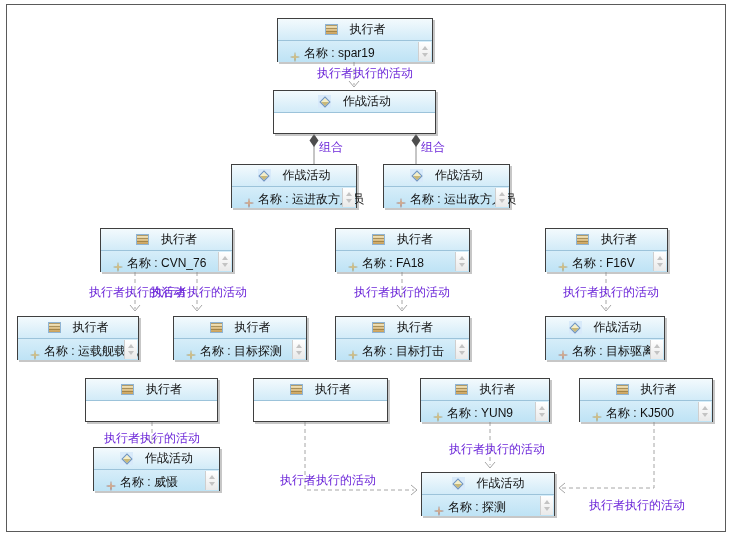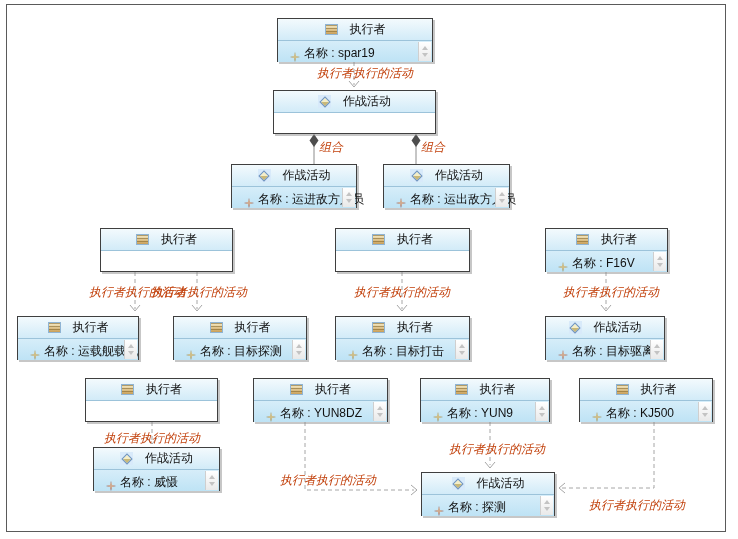--- a/index.html
+++ b/index.html
@@ -61,21 +61,21 @@
     position:absolute;right:1px;top:1px;bottom:1px;width:12px;
     background:linear-gradient(#ffffff,#e9e9e9);
     border-left:1px solid #cfcfcf;
     display:flex;flex-direction:column;align-items:center;justify-content:space-evenly;
   }
   .spin-up{width:0;height:0;border-left:3px solid transparent;border-right:3px solid transparent;border-bottom:4px solid #c3c3c3;}
   .spin-down{width:0;height:0;border-left:3px solid transparent;border-right:3px solid transparent;border-top:4px solid #c3c3c3;}
 
   
   .edge-label{
-    position:absolute;z-index:3;font-size:12px;color:#c2410c;white-space:nowrap;font-style:italic;
+    position:absolute;z-index:3;font-size:12px;color:#6d28d9;white-space:nowrap;
   }
   .edge-label.center{transform:translateX(-50%);}
 </style>
 </head>
 <body>
 
 <div class="canvas-border"></div>
 
 <svg class="connectors" width="738" height="539">
 
@@ -167,27 +167,43 @@
         <i class="spin-down"></i>
       </span>
   </div>
 </div>
 
 <div class="node executor" style="left:100px;top:228px;width:133px;">
   <div class="node-header">
     <span class="executor-icon"></span>
     <span>执行者</span>
   </div>
+  <div class="node-name-row">
+    <span class="star-icon"></span>
+    <span>名称 : CVN_76</span>
+    <span class="spinner">
+        <i class="spin-up"></i>
+        <i class="spin-down"></i>
+      </span>
+  </div>
 </div>
 
 <div class="node executor" style="left:335px;top:228px;width:135px;">
   <div class="node-header">
     <span class="executor-icon"></span>
     <span>执行者</span>
   </div>
+  <div class="node-name-row">
+    <span class="star-icon"></span>
+    <span>名称 : FA18</span>
+    <span class="spinner">
+        <i class="spin-up"></i>
+        <i class="spin-down"></i>
+      </span>
+  </div>
 </div>
 
 <div class="node executor" style="left:545px;top:228px;width:123px;">
   <div class="node-header">
     <span class="executor-icon"></span>
     <span>执行者</span>
   </div>
   <div class="node-name-row">
     <span class="star-icon"></span>
     <span>名称 : F16V</span>
@@ -264,28 +280,20 @@
   <div class="node-header">
     <span class="executor-icon"></span>
     <span>执行者</span>
   </div>
 </div>
 
 <div class="node executor" style="left:253px;top:378px;width:135px;">
   <div class="node-header">
     <span class="executor-icon"></span>
     <span>执行者</span>
-  </div>
-  <div class="node-name-row">
-    <span class="star-icon"></span>
-    <span>名称 : YUN8DZ</span>
-    <span class="spinner">
-        <i class="spin-up"></i>
-        <i class="spin-down"></i>
-      </span>
   </div>
 </div>
 
 <div class="node executor" style="left:420px;top:378px;width:130px;">
   <div class="node-header">
     <span class="executor-icon"></span>
     <span>执行者</span>
   </div>
   <div class="node-name-row">
     <span class="star-icon"></span>

